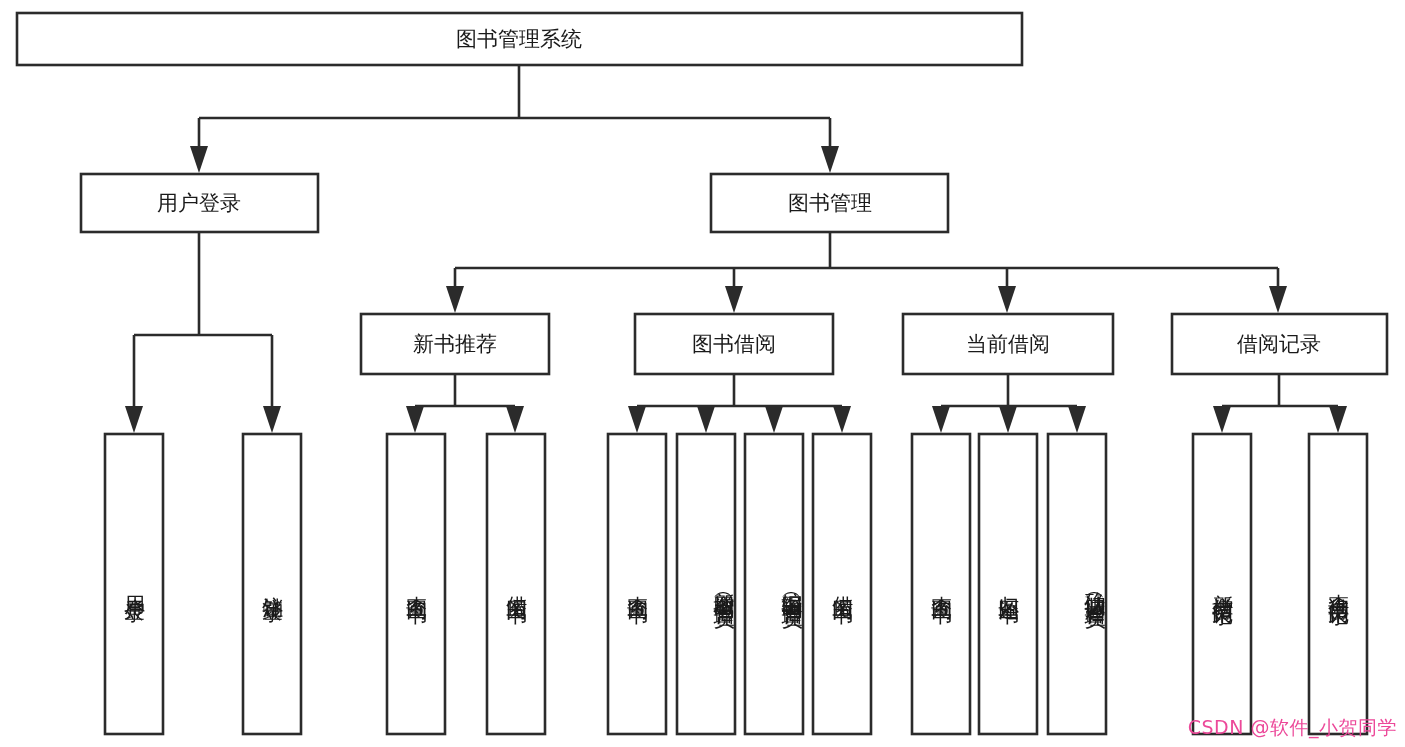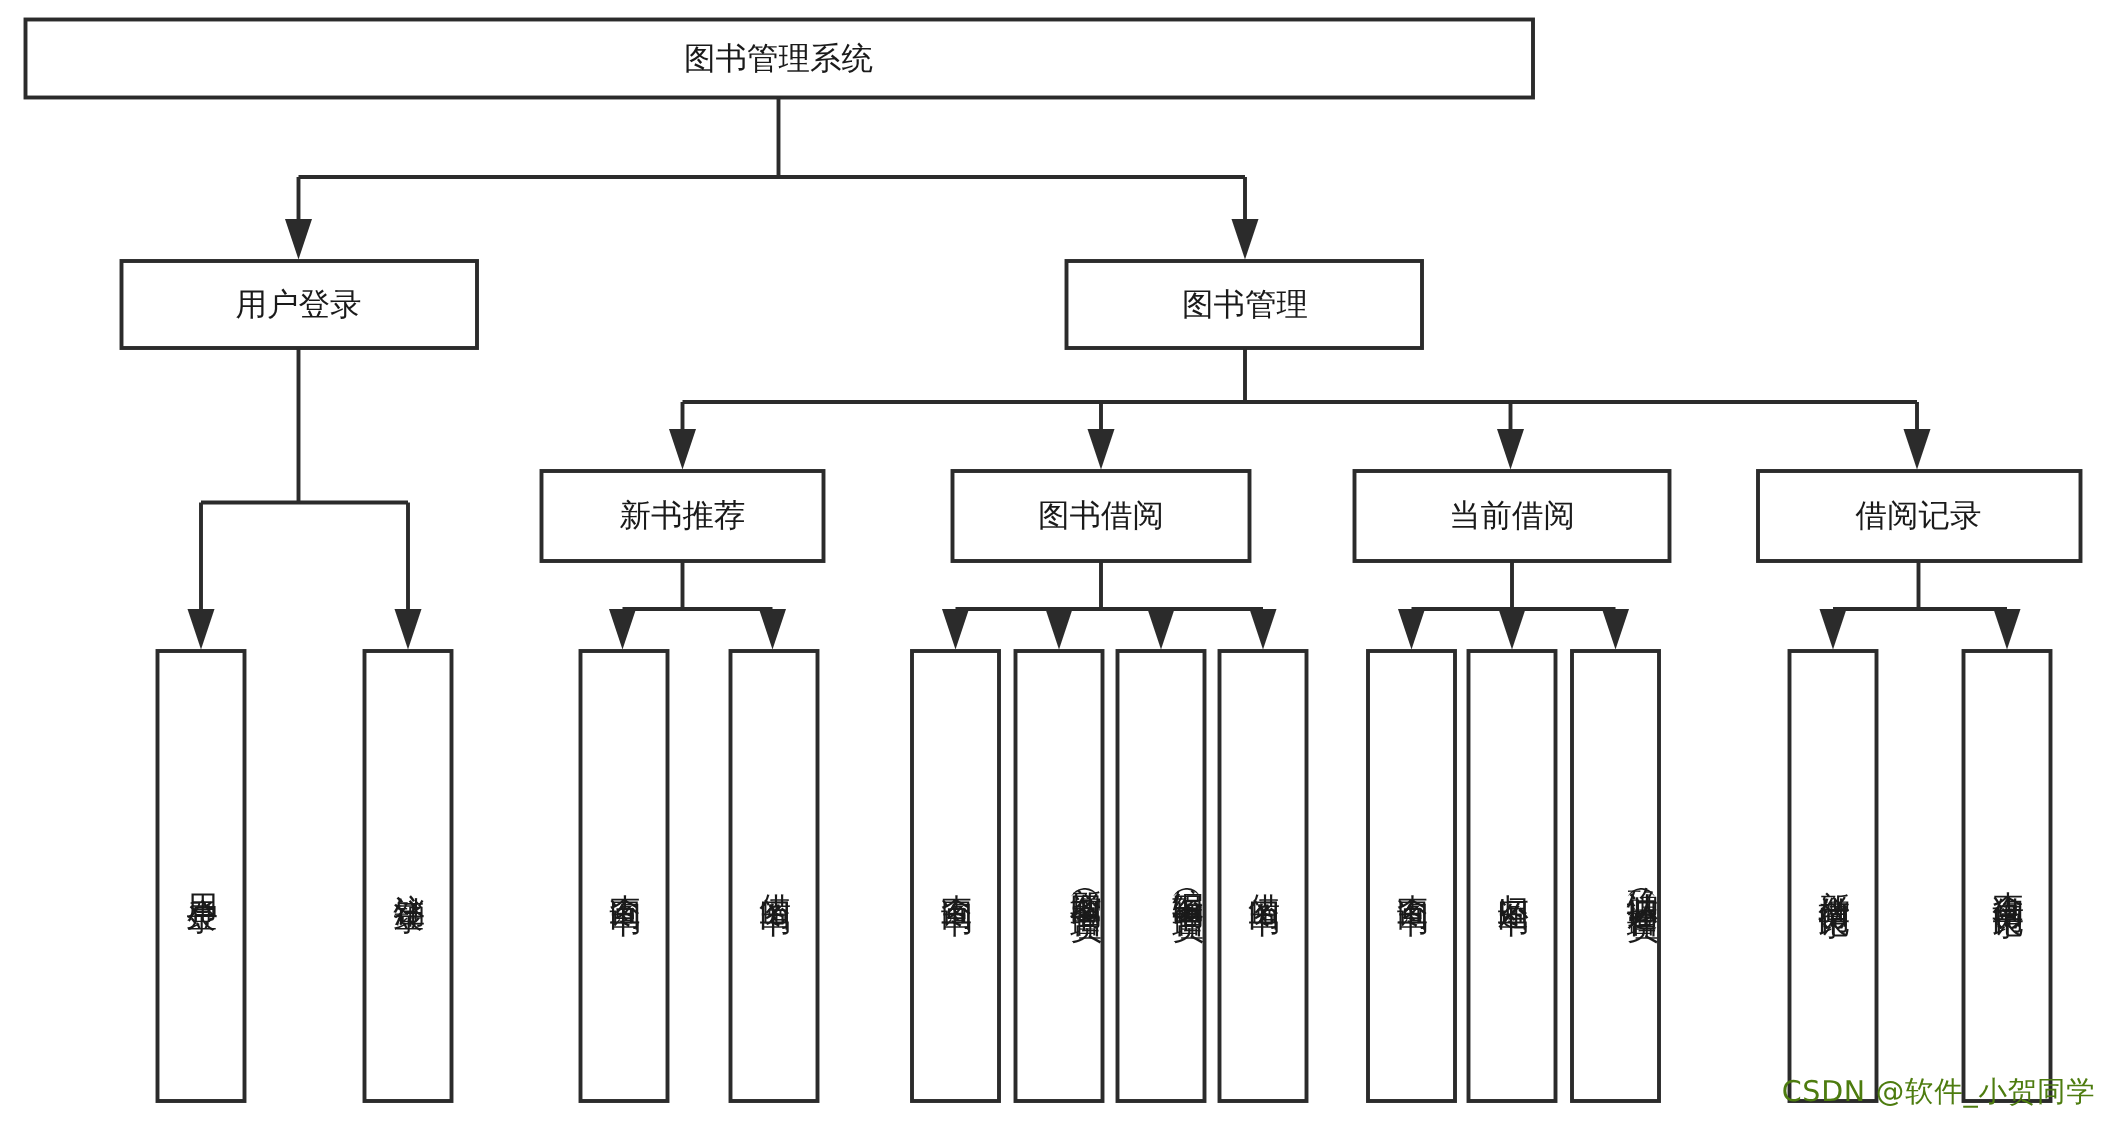--- a/index.html
+++ b/index.html
@@ -64,21 +64,21 @@
   }
   .vlabel-box.centered {
     align-items: center;
   }
   .watermark {
     position: absolute;
     right: 8px;
     bottom: 6px;
     font-family: "DejaVu Sans", "Liberation Sans", sans-serif;
     font-size: 19px;
-    color: #4d7c0f;
+    color: #ec4899;
     white-space: nowrap;
     letter-spacing: 0.5px;
   }
 </style>
 </head>
 <body>
 
 <div id="diagram-root">
 
   <svg class="tree" viewBox="0 0 1405 747">

